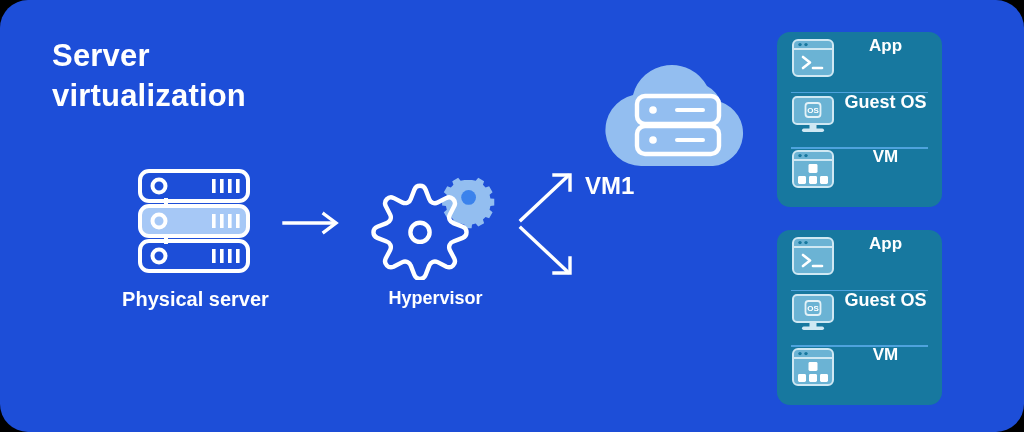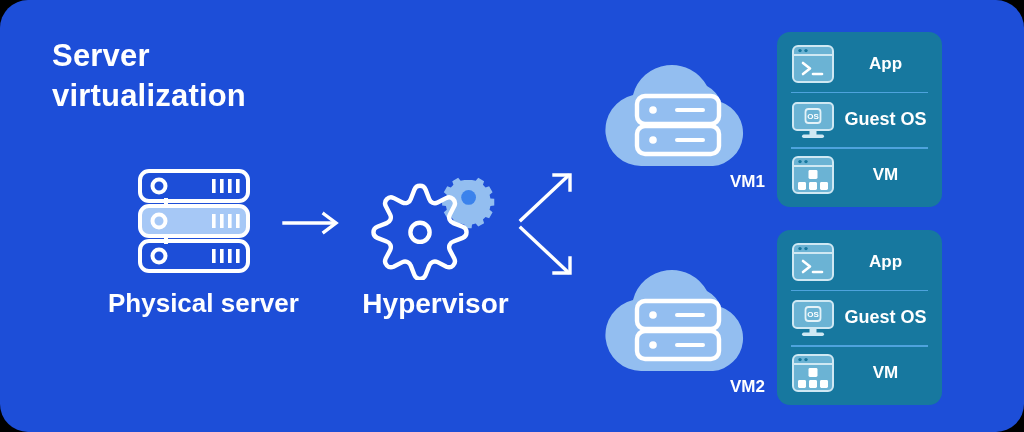--- a/index.html
+++ b/index.html
@@ -53,75 +53,74 @@
     position: absolute;
     left: 30px;
     top: 0;
     width: 112px;
     height: 106px;
   }
   #physical-server-label {
     left: 108px;
     top: 288px;
     width: 175px;
-    font-size: 26px;
+    font-size: 20px;
   }
 
   
   #arrow-right { position: absolute; left: 282px; top: 209px; width: 62px; height: 28px; }
 
   
   #hypervisor-group { position: absolute; left: 348px; top: 168px; width: 175px; height: 160px; }
   #hypervisor-icon { position: absolute; left: 22px; top: 0; width: 132px; height: 112px; }
   #hypervisor-label {
     left: 348px;
     top: 288px;
     width: 175px;
-    font-size: 28px;
+    font-size: 18px;
   }
 
   
   #arrow-branch-up   { position: absolute; left: 516px; top: 170px; width: 60px; height: 56px; }
   #arrow-branch-down { position: absolute; left: 516px; top: 222px; width: 60px; height: 56px; }
 
   
   .vm-group { position: absolute; width: 180px; height: 160px; }
   #vm1-group { left: 585px; top: 62px; }
   #vm2-group { left: 585px; top: 267px; }
   .vm-cloud-icon { position: absolute; left: 12px; top: 0; width: 156px; height: 110px; }
   .vm-label {
     position: absolute;
     left: 0;
     top: 110px;
     width: 180px;
     color: #ffffff;
-    font-size: 17px;
+    font-size: 24px;
     font-weight: bold;
-    text-align: right;
+    text-align: left;
   }
 
   
   .stack-card {
     position: absolute;
     width: 165px;
     height: 175px;
     background: #17789f;
     border-radius: 13px;
     box-sizing: border-box;
     padding: 4px 0;
     display: flex;
     flex-direction: column;
   }
   #stack-card-1 { left: 777px; top: 32px; }
   #stack-card-2 { left: 777px; top: 230px; }
 
   .stack-row {
     flex: 1;
     display: flex;
-    align-items: center;
     position: relative;
   }
   .stack-row + .stack-row::before {
     content: "";
     position: absolute;
     left: 14px;
     right: 14px;
     top: 0;
     height: 1.6px;
     background: #4ea3dd;
@@ -253,37 +252,20 @@
       <rect x="40" y="34" width="82" height="28" rx="8" ry="8" fill="none" stroke="#ffffff" stroke-width="4.4"></rect>
       <circle cx="56" cy="48" r="3.8" fill="#ffffff"></circle>
       <rect x="78" y="46" width="30" height="4" rx="2" fill="#ffffff"></rect>
       <rect x="40" y="64" width="82" height="28" rx="8" ry="8" fill="none" stroke="#ffffff" stroke-width="4.4"></rect>
       <circle cx="56" cy="78" r="3.8" fill="#ffffff"></circle>
       <rect x="78" y="76" width="30" height="4" rx="2" fill="#ffffff"></rect>
     </svg>
     <div class="vm-label">VM1</div>
   </div>
 
-  <div id="vm2-group" class="vm-group">
-    <svg class="vm-cloud-icon" viewBox="0 0 156 110">
-      <path fill="#93bef0" d="
-        M 44,104
-        A 36,36 0 0 1 36,33
-        A 40,40 0 0 1 110,24
-        A 31,31 0 0 1 124,40
-        A 33,33 0 0 1 116,104 Z"></path>
-      <rect x="40" y="34" width="82" height="28" rx="8" ry="8" fill="none" stroke="#ffffff" stroke-width="4.4"></rect>
-      <circle cx="56" cy="48" r="3.8" fill="#ffffff"></circle>
-      <rect x="78" y="46" width="30" height="4" rx="2" fill="#ffffff"></rect>
-      <rect x="40" y="64" width="82" height="28" rx="8" ry="8" fill="none" stroke="#ffffff" stroke-width="4.4"></rect>
-      <circle cx="56" cy="78" r="3.8" fill="#ffffff"></circle>
-      <rect x="78" y="76" width="30" height="4" rx="2" fill="#ffffff"></rect>
-    </svg>
-    <div class="vm-label">VM2</div>
-  </div>
 
   <div id="stack-card-1" class="stack-card">
     <div class="stack-row">
       <svg class="stack-icon" viewBox="0 0 44 44">
         <rect x="2" y="4" width="40" height="36" rx="5" ry="5" fill="#6bb3d4" stroke="#cfe8f3" stroke-width="2"></rect>
         <line x1="2" y1="13" x2="42" y2="13" stroke="#cfe8f3" stroke-width="2"></line>
         <circle cx="9" cy="8.6" r="1.7" fill="#17789f"></circle>
         <circle cx="15" cy="8.6" r="1.7" fill="#17789f"></circle>
         <polyline points="12,21 19,26.5 12,32" fill="none" stroke="#ffffff" stroke-width="2.6" stroke-linecap="round" stroke-linejoin="round"></polyline>
         <line x1="22" y1="32" x2="31" y2="32" stroke="#ffffff" stroke-width="2.6" stroke-linecap="round"></line>

